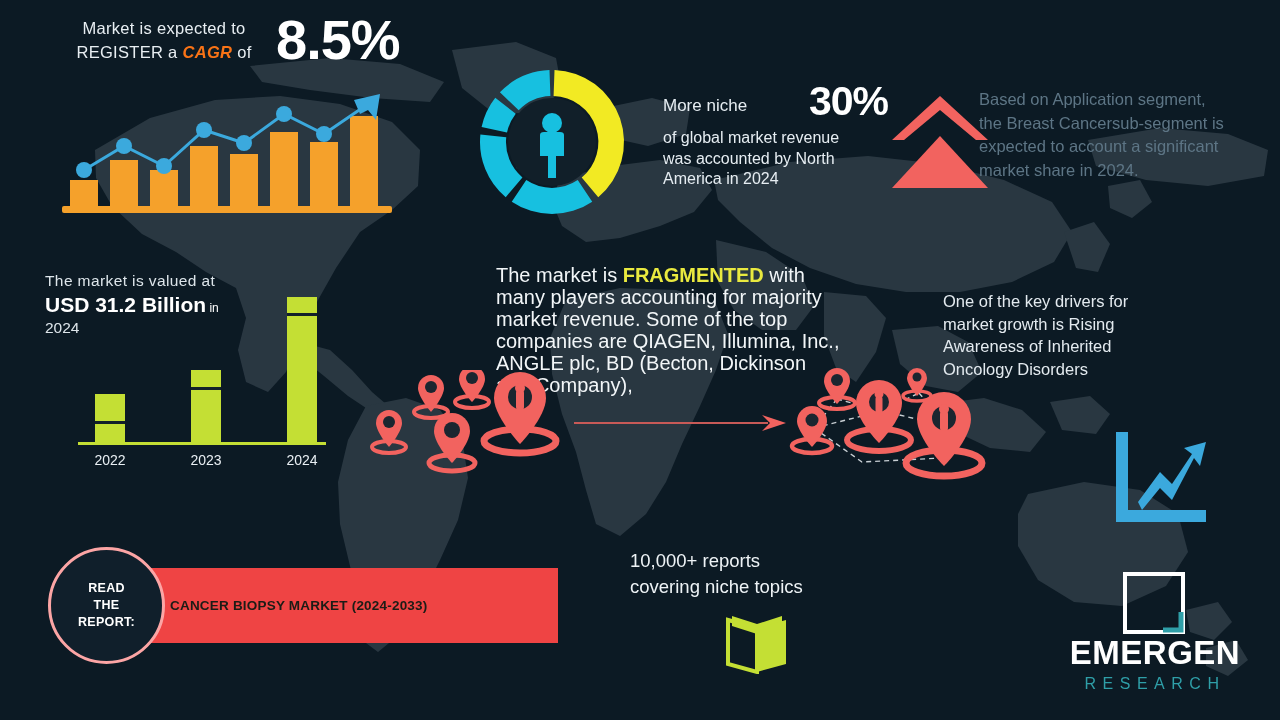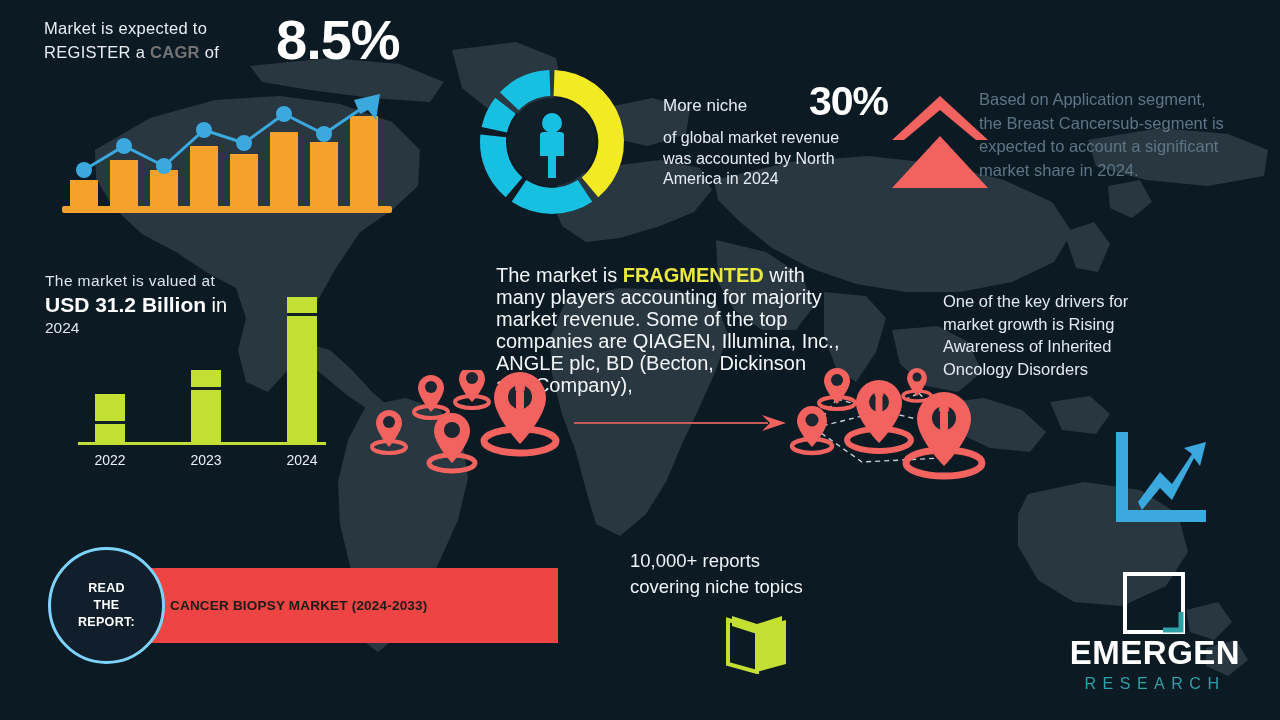--- a/index.html
+++ b/index.html
@@ -16,23 +16,23 @@
   
   .mapbg{position:absolute;left:0;top:0;width:1280px;height:720px;}
   .mapbg svg{display:block;width:1280px;height:720px;}
 
   
   .abs{position:absolute;}
 
   
   #cagr-block{left:44px;top:14px;width:430px;height:70px;}
   #cagr-lines{position:absolute;left:0;top:2px;width:240px;color:#e8eef2;
-    font-size:16.5px;line-height:24px;letter-spacing:.3px;}
+    font-size:16.5px;line-height:24px;letter-spacing:.3px;text-align:center;}
   #cagr-lines .l2{display:block;}
-  #cagr-lines b{font-weight:bold;color:#737373;}
+  #cagr-lines b{font-weight:bold;color:#f97316;font-style:italic;}
   #cagr-value{position:absolute;left:232px;top:-9px;color:#ffffff;
     font-size:56px;font-weight:bold;letter-spacing:-1px;line-height:70px;}
 
   
   #orange-chart{left:62px;top:88px;width:345px;height:128px;}
 
   
   #donut{left:472px;top:62px;width:175px;height:160px;}
 
   
@@ -47,21 +47,21 @@
   
   #app-text{left:979px;top:88px;width:252px;font-size:16.5px;line-height:23.5px;color:#5d7585;}
 
   
   #driver-text{left:943px;top:290px;width:240px;font-size:16.5px;line-height:22.5px;color:#e3eaef;}
 
   
   #usd-block{left:45px;top:272px;width:290px;height:70px;}
   #usd-l1{font-size:15.5px;color:#dde5ea;letter-spacing:.4px;}
   #usd-l2{font-size:21px;font-weight:bold;color:#ffffff;margin-top:3px;}
-  #usd-l2 .inw{font-size:20px;font-weight:normal;text-align:right;}
+  #usd-l2 .inw{font-size:12px;font-weight:normal;text-align:right;}
   #usd-l3{font-size:15.5px;color:#dde5ea;margin-top:2px;}
 
   
   #green-chart{left:78px;top:292px;width:262px;height:180px;}
 
   
   #frag-text{left:496px;top:264px;width:348px;font-size:20px;line-height:22px;color:#f2f6f8;}
   #frag-text .hl{color:#e9e93f;font-weight:bold;}
 
   
@@ -70,21 +70,21 @@
   #red-arrow{left:572px;top:406px;width:218px;height:36px;}
 
   
   #growth-icon{left:1108px;top:428px;width:102px;height:102px;}
 
   
   #report-banner{left:104px;top:568px;width:454px;height:75px;background:#ef4444;}
   #report-title{position:absolute;left:66px;top:0;height:75px;display:flex;align-items:center;
     font-size:13.5px;font-weight:bold;color:#1c1c16;letter-spacing:.2px;}
   #report-circle{left:48px;top:547px;width:117px;height:117px;border-radius:50%;
-    background:#101f2b;border:3px solid #7dd3fc;box-sizing:border-box;
+    background:#101f2b;border:3px solid #fca5a5;box-sizing:border-box;
     display:flex;align-items:center;justify-content:center;text-align:center;}
   #report-circle span{font-size:12.5px;font-weight:bold;color:#ffffff;line-height:17px;letter-spacing:.3px;}
 
   
   #reports-text{left:630px;top:548px;width:250px;font-size:18.5px;line-height:26px;color:#eef3f6;}
   #book-icon{left:722px;top:612px;width:70px;height:62px;}
 
   
   #logo{left:1060px;top:572px;width:190px;height:128px;}
   #logo-mark{position:absolute;left:63px;top:0;width:62px;height:62px;}

